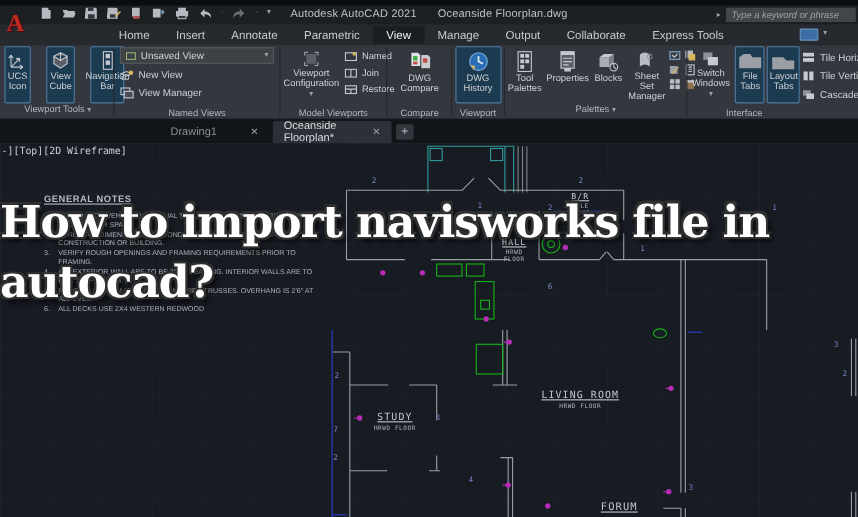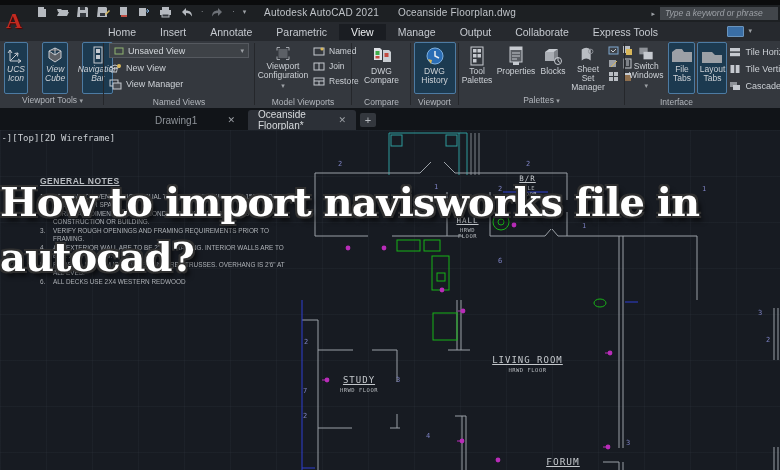--- a/index.html
+++ b/index.html
@@ -153,21 +153,21 @@
     <span class="rtab">Express Tools</span>
     <span class="rtab-right">
       <span class="chip"></span>
       <span class="caret">▾</span>
     </span>
   </div>
 
   <div class="ribbon">
 
     <div class="panel" style="left:4px; width:97px;">
-      <div style="display:flex; gap:14px; padding-top:1px;font-style:italic;">
+      <div style="display:flex; gap:14px; padding-top:1px;">
         <div class="bigbtn hl" style="width:30px;">
           <svg class="ic" width="18" height="18" viewBox="0 0 18 18">
               <path d="M3,15 V4 m0,0 l-2,3 m2,-3 l2,3 M3,15 H14 m0,0 l-3,-2 m3,2 l-3,2 M3,15 L11,7 m0,0 l-3.5,.5 m3.5,-.5 l-.5,3.5" stroke="#c6cad0" fill="none"></path>
             </svg>
           <span>UCS Icon</span>
         </div>
         <div class="bigbtn hl" style="width:30px;">
           <svg class="ic" width="18" height="18" viewBox="0 0 18 18">
               <path d="M9,2 L15,5 V12 L9,16 L3,12 V5 Z M9,2 V9 M3,5 L9,9 L15,5" stroke="#c6cad0" fill="#5c6066"></path>
             </svg>

